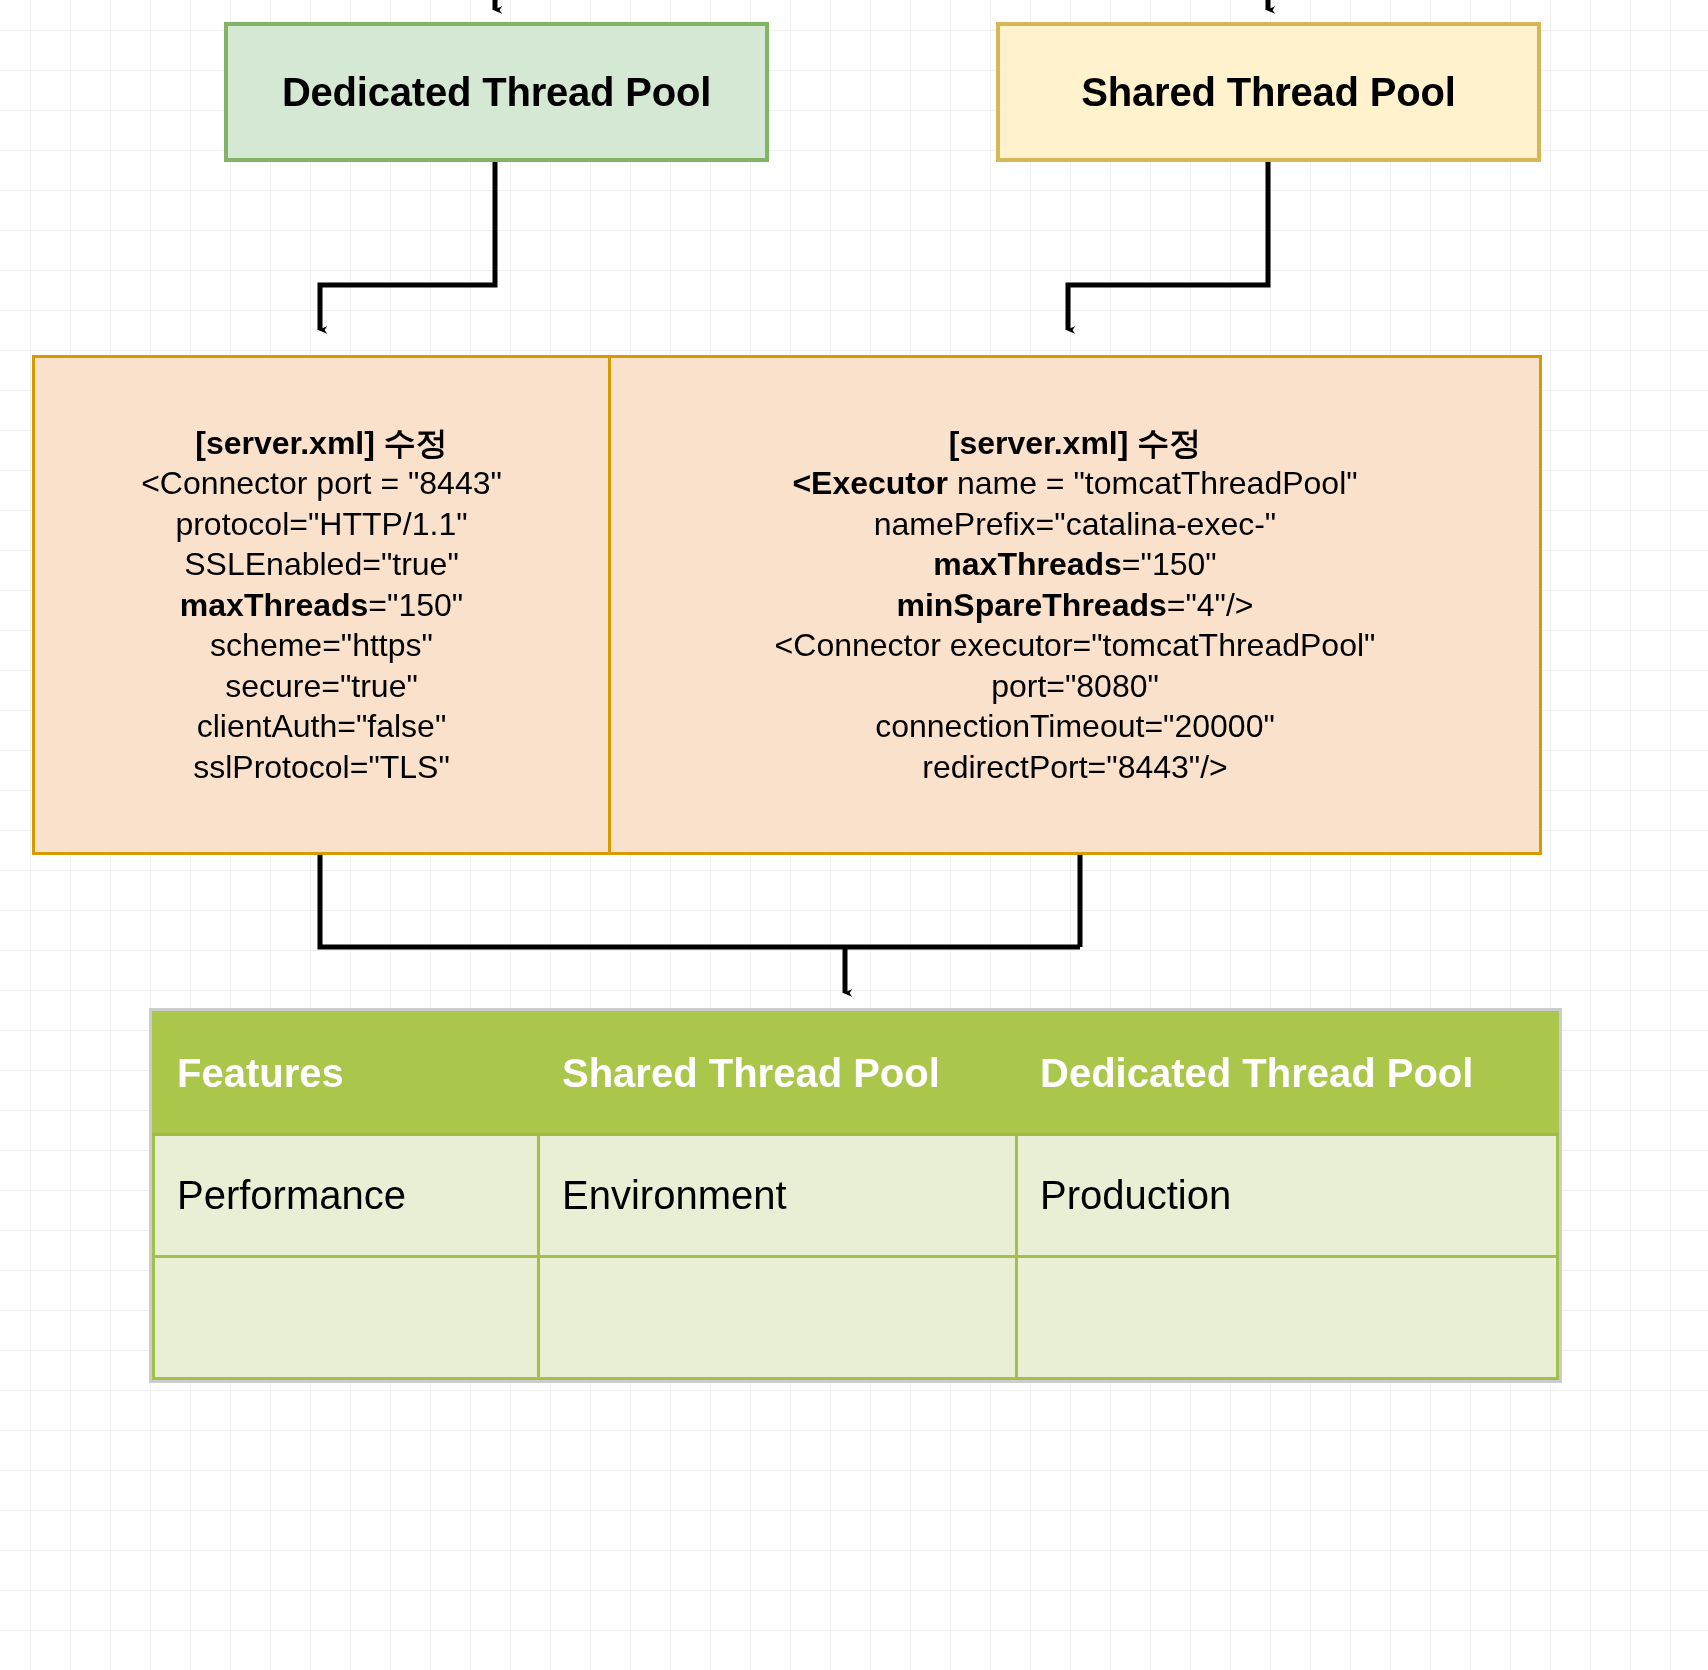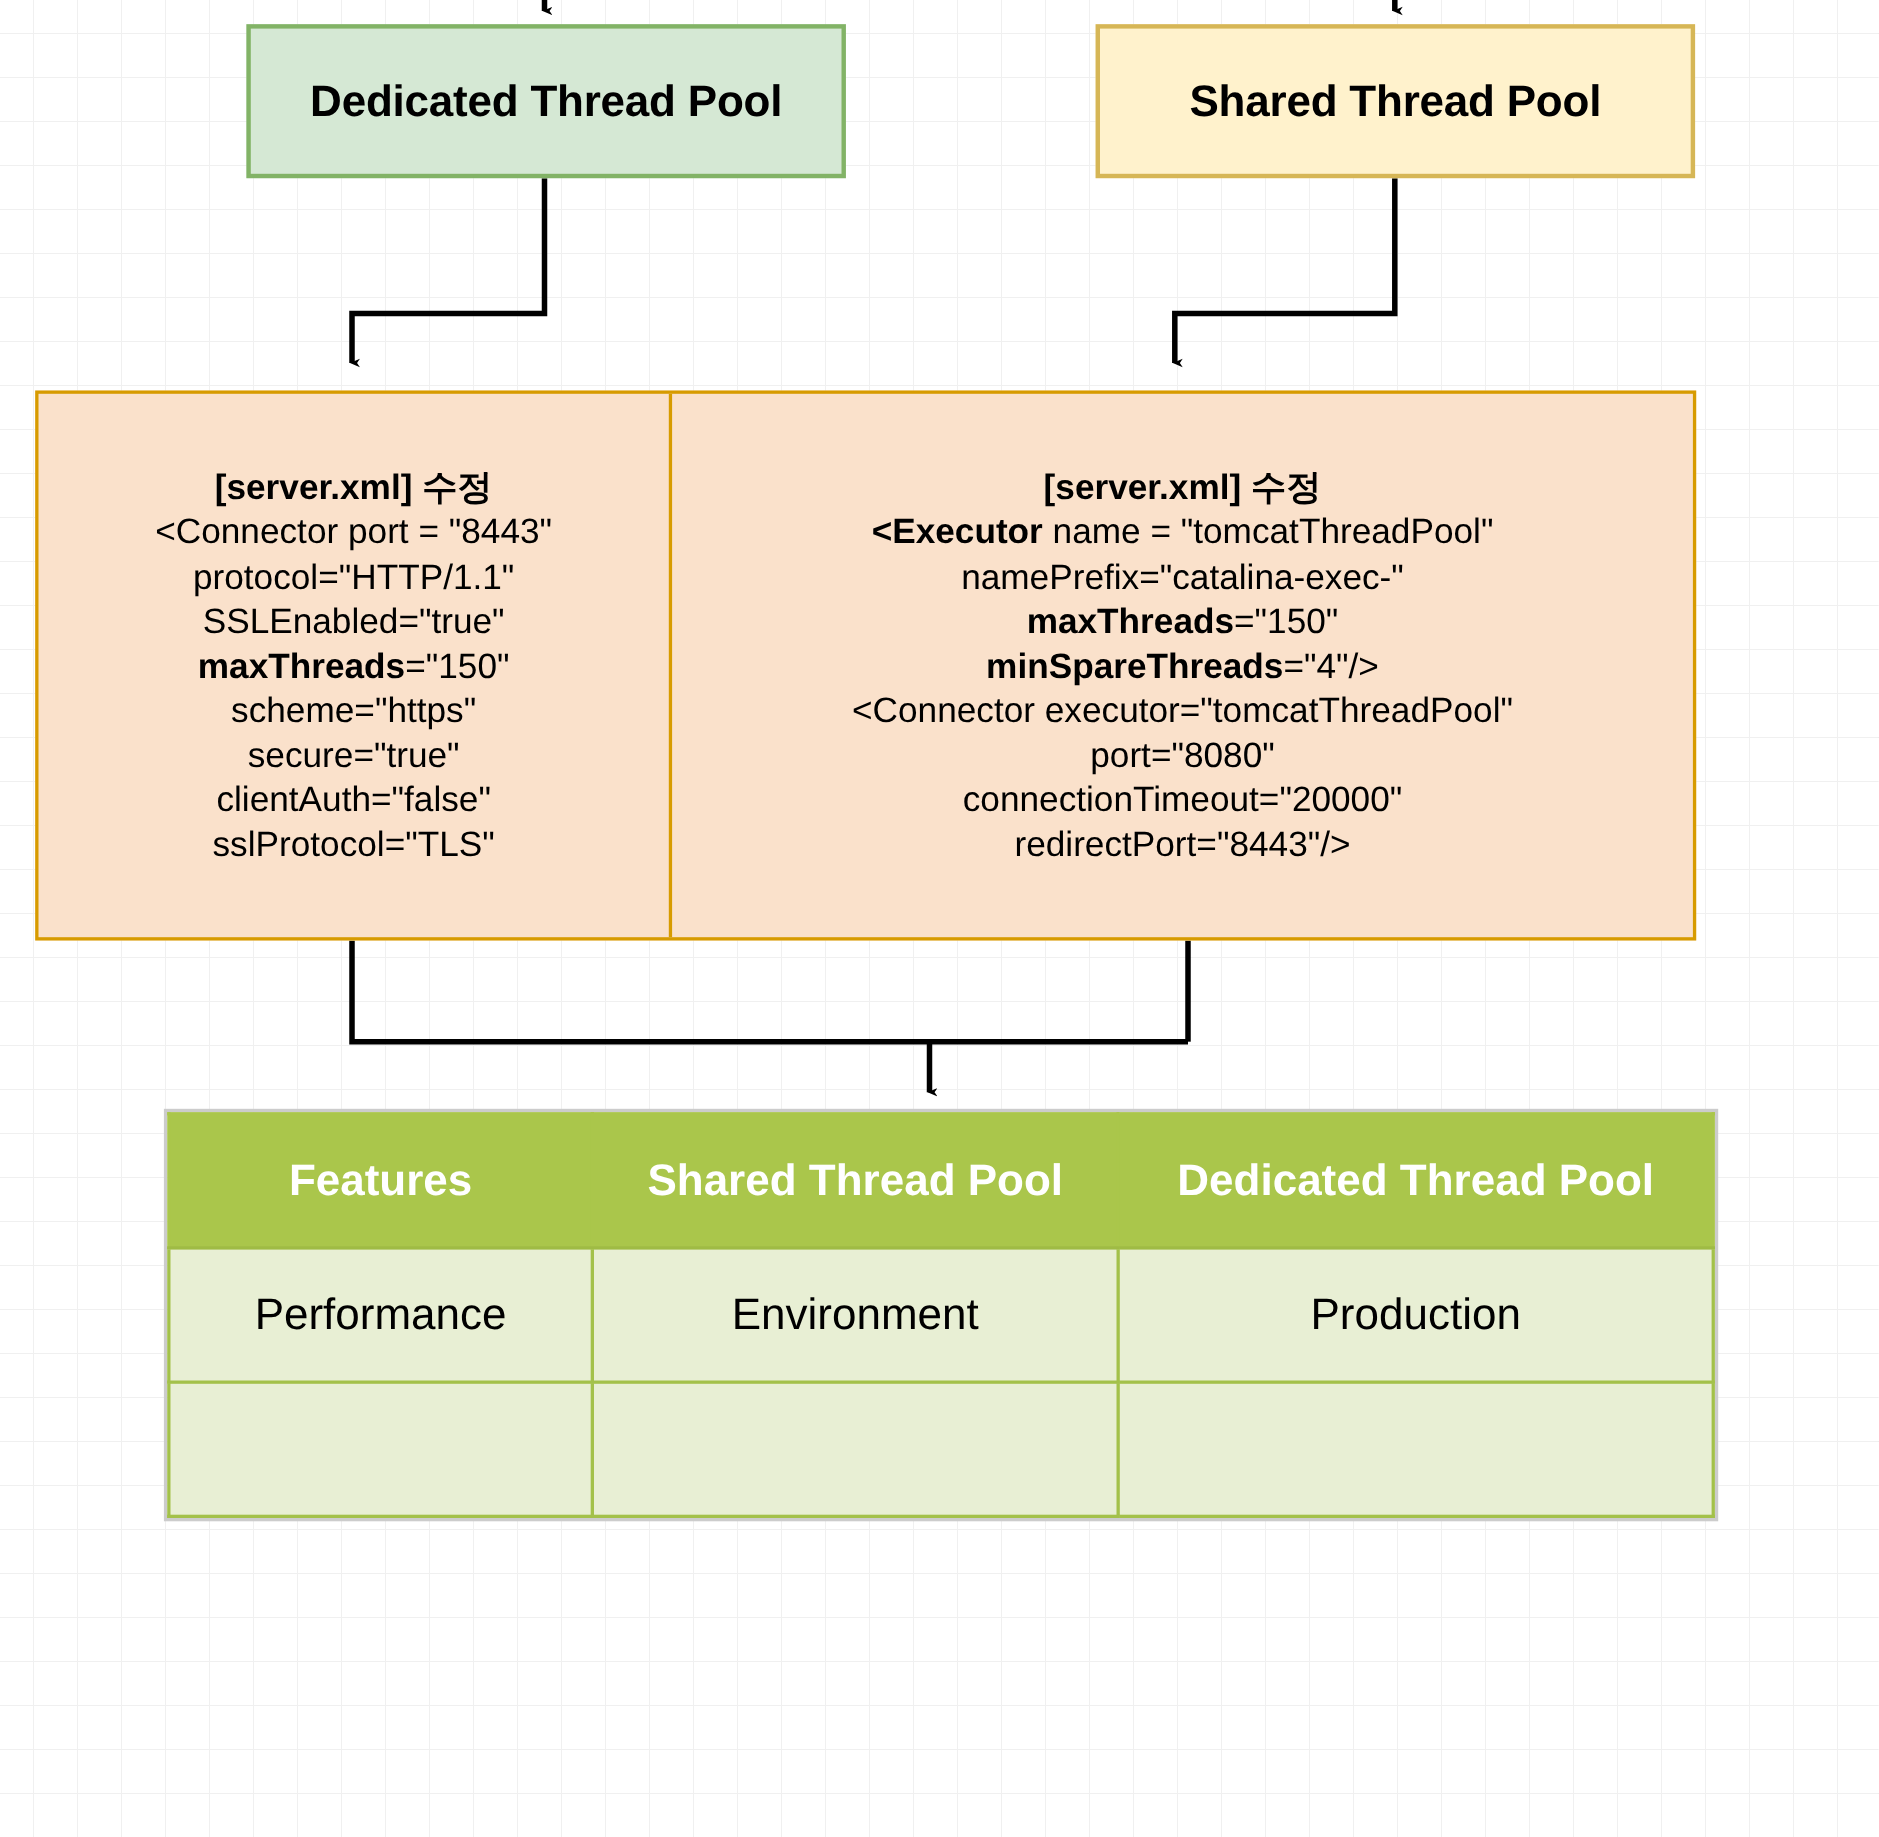--- a/index.html
+++ b/index.html
@@ -106,21 +106,21 @@
     left: 152px;
     top: 1011px;
     width: 1404px;
     border-collapse: collapse;
     box-shadow: 0 0 0 3px #cccccc;
     table-layout: fixed;
   }
   #comparison-table th, #comparison-table td {
     border: 3px solid #a3c14a;
     font-size: 40px;
-    text-align: center;
+    text-align: left;
     padding: 28px 22px;
     box-sizing: border-box;
     color: #000000;
     font-weight: normal;
     height: 122px;
   }
   #comparison-table th {
     background: #aac64b;
     color: #ffffff;
     font-weight: bold;

